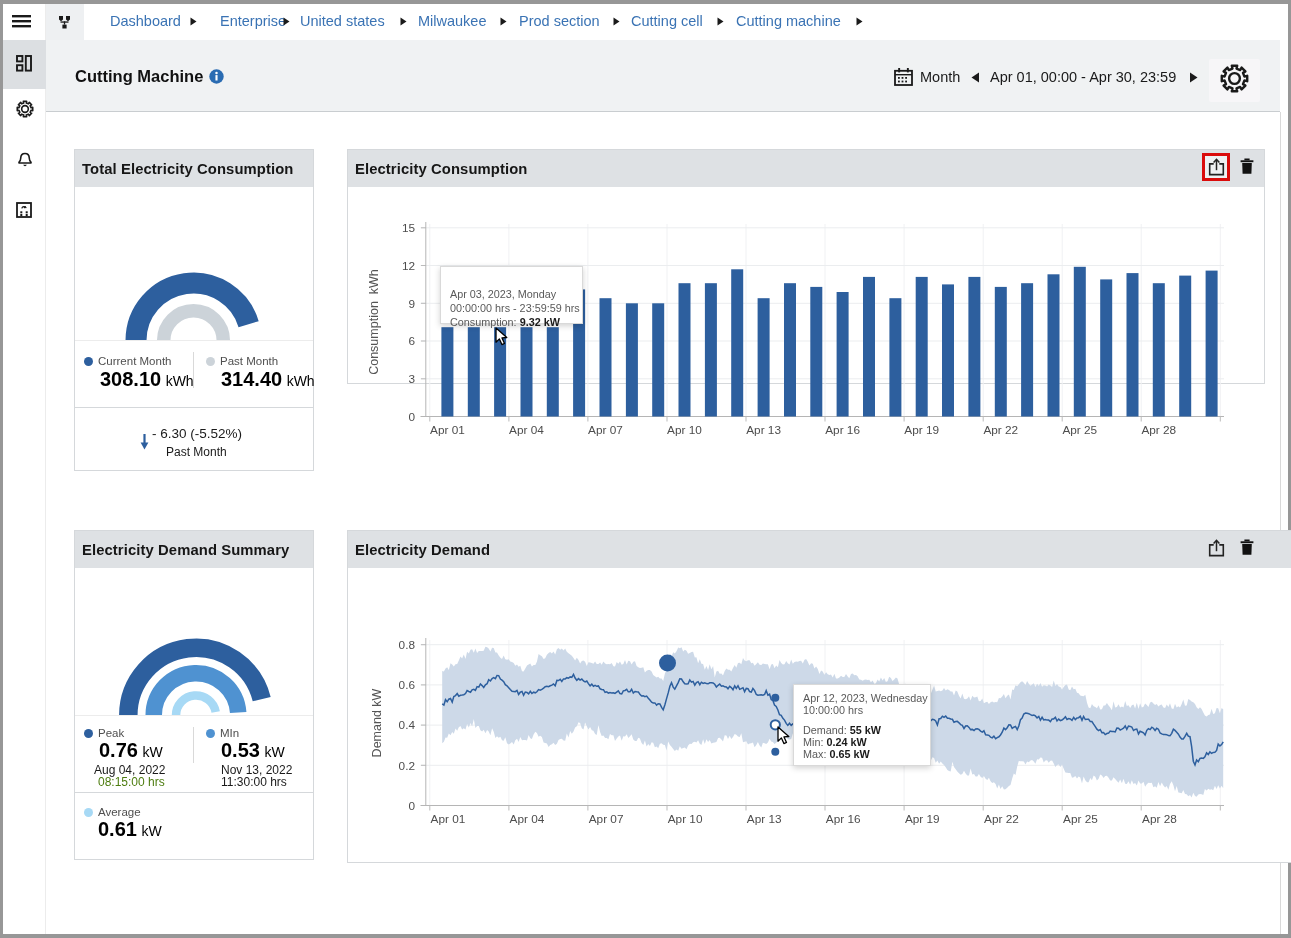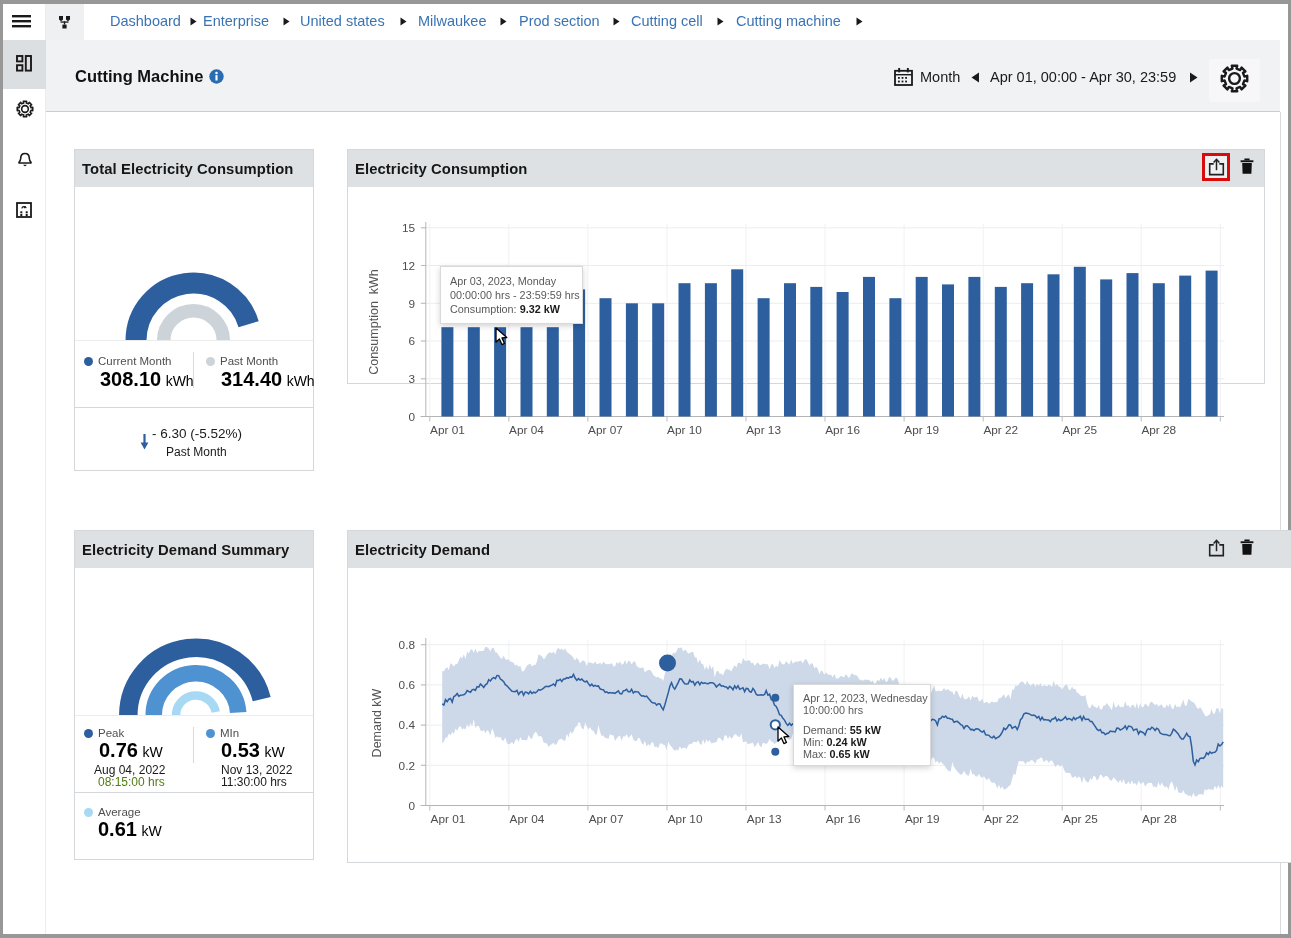--- a/index.html
+++ b/index.html
@@ -49,21 +49,21 @@
     <div class="abs" style="left:58px;top:15.5px">
       <svg width="13" height="13" viewBox="0 0 13 13">
         <path d="M1 0 h4 v3.4 l-2 1.8 l-2 -1.8 Z" fill="#1a1a1a"></path>
         <path d="M8 0 h4 v3.4 l-2 1.8 l-2 -1.8 Z" fill="#1a1a1a"></path>
         <rect x="2.5" y="5.4" width="8" height="1.3" fill="#1a1a1a"></rect>
         <rect x="5.85" y="5.4" width="1.3" height="3.2" fill="#1a1a1a"></rect>
         <rect x="4.4" y="8.6" width="4.2" height="3.9" fill="#1a1a1a"></rect>
       </svg>
     </div>
     <div class="abs" style="left:110px;top:13px;font-size:14.5px;color:#3a73b4">Dashboard</div>
-    <div class="abs" style="left:203px;top:13px;font-size:14.5px;color:#3a73b4">Enterprise</div>
+    <div class="abs" style="left:220px;top:13px;font-size:14.5px;color:#3a73b4">Enterprise</div>
     <div class="abs" style="left:300px;top:13px;font-size:14.5px;color:#3a73b4">United states</div>
     <div class="abs" style="left:418px;top:13px;font-size:14.5px;color:#3a73b4">Milwaukee</div>
     <div class="abs" style="left:519px;top:13px;font-size:14.5px;color:#3a73b4">Prod section</div>
     <div class="abs" style="left:631px;top:13px;font-size:14.5px;color:#3a73b4">Cutting cell</div>
     <div class="abs" style="left:736px;top:13px;font-size:14.5px;color:#3a73b4">Cutting machine</div>
     <div class="abs" style="left:190px;top:16.5px">
       <svg width="7" height="9" viewBox="0 0 7 9">
         <path d="M0.5 0.5 L0.5 8.5 L6.5 4.5 Z" fill="#1a1a1a"></path>
       </svg>
     </div>
@@ -260,21 +260,21 @@
         <path d="M5.6 4.4 L8.5 1.4 L11.4 4.4" fill="none" stroke="#222" stroke-width="1.5"></path>
       </svg>
     </div>
     <div class="abs" style="left:1240px;top:158px">
       <svg width="14" height="16" viewBox="0 0 14 16">
         <rect x="0.6" y="2.3" width="12.8" height="1.9" fill="#111"></rect>
         <rect x="4.4" y="0.5" width="5.2" height="1.8" fill="#111"></rect>
         <path d="M2.2 5 H11.8 L11.4 15.7 H2.6 Z" fill="#111"></path>
       </svg>
     </div>
-    <div class="tip" style="left:440px;top:266px;width:143px;height:58px;padding:7px 0 0 9px;line-height:14px;font-size:10.8px;white-space:nowrap">Apr 03, 2023, Monday<br>00:00:00 hrs - 23:59:59 hrs<div style="margin-top:0">Consumption: <b style="color:#1a1a1a">9.32 kW</b></div></div>
+    <div class="tip" style="left:440px;top:266px;width:143px;height:58px;padding:20px 0 0 9px;line-height:14px;font-size:10.8px;white-space:nowrap">Apr 03, 2023, Monday<br>00:00:00 hrs - 23:59:59 hrs<div style="margin-top:0">Consumption: <b style="color:#1a1a1a">9.32 kW</b></div></div>
     <div class="abs" style="left:495px;top:327px">
       <svg width="15" height="20" viewBox="0 0 15 20">
         <path d="M1 1 L1 15.2 L4.4 11.9 L6.9 17.6 L9.5 16.4 L7 10.9 L11.8 10.5 Z" fill="#fff" stroke="#000" stroke-width="1.3" stroke-linejoin="round"></path>
       </svg>
     </div>
     <div class="card" style="left:74px;top:530px;width:240px;height:330px">
       <div class="ch">Electricity Demand Summary</div>
     </div>
     <svg style="position:absolute;left:74px;top:567px" width="240" height="149" viewBox="74 0 240 149">
       <path d="M 128.30 148.50 A 67.70 67.70 0 0 1 261.69 132.12" fill="none" stroke="#2d5f9e" stroke-width="18.5"></path>

